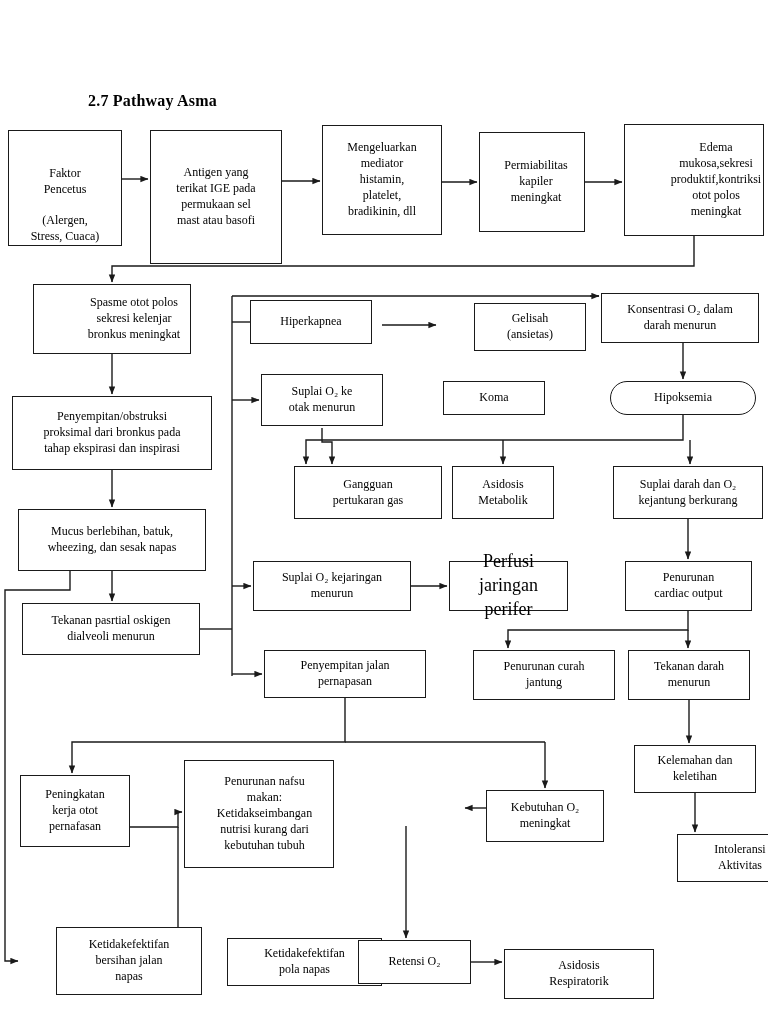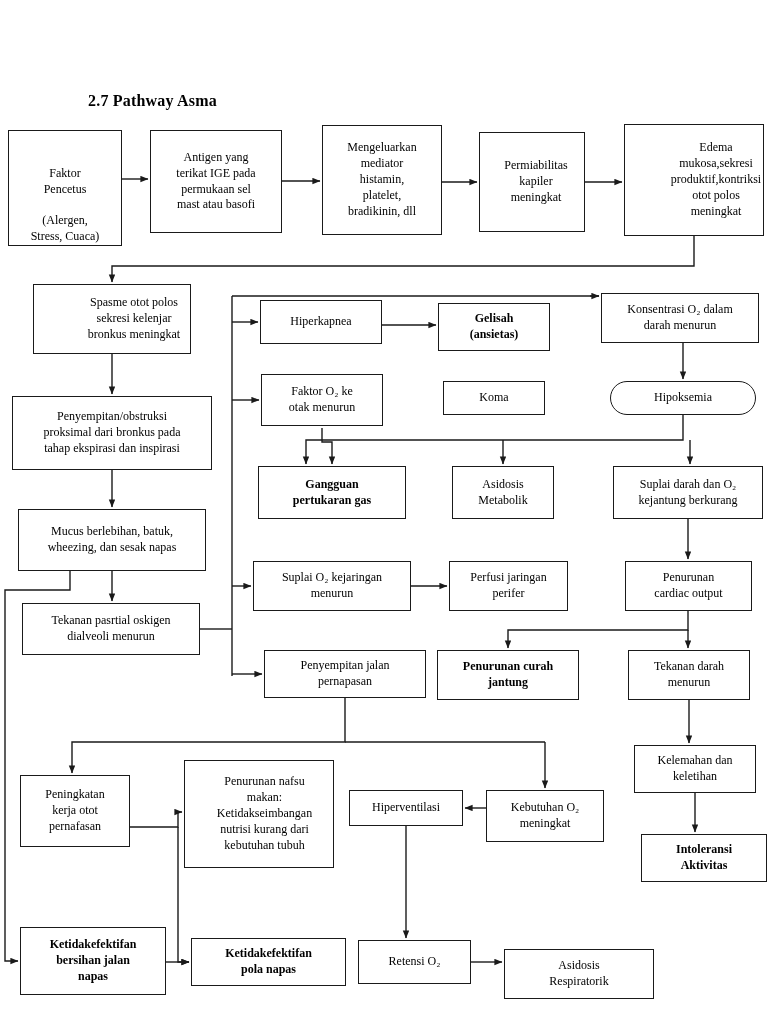--- a/index.html
+++ b/index.html
@@ -4,21 +4,21 @@
 <style>
   html,body{margin:0;padding:0;background:#ffffff;}
   body{width:768px;height:1024px;position:relative;
        font-family:"Liberation Serif","DejaVu Serif",serif;color:#000;}
   #stage{position:relative;width:768px;height:1024px;overflow:hidden;}
   #wires{position:absolute;left:0;top:0;width:768px;height:1024px;}
   .node{position:absolute;border:1.4px solid #1a1a1a;background:#fff;
         box-sizing:border-box;display:flex;align-items:center;justify-content:center;
         text-align:center;line-height:1.32;}
   .node .txt{display:block;padding:0 4px;white-space:pre-line;}
-  .b{font-weight:bold;}
+  .b{font-weight:normal;margin-left:36px;}
   #title{position:absolute;font-weight:bold;font-size:16px;letter-spacing:.2px;}
 </style>
 </head>
 <body>
 
 <div id="stage">
 
   <div id="title" style="left:88px;top:92px;">2.7 Pathway Asma</div>
 
   <svg id="wires" viewBox="0 0 768 1024" xmlns="http://www.w3.org/2000/svg">
@@ -90,21 +90,21 @@
     </g>
   </svg>
 
 <div class="node" style="left: 8px; top: 130px; width: 114px; height: 116px; font-size: 12px; align-items: flex-end;">
       <span class="txt">Faktor
 Pencetus
 
 (Alergen,
 Stress, Cuaca)</span>
     </div>
-    <div class="node" style="left: 150px; top: 130px; width: 132px; height: 103px; font-size: 12px;">
+    <div class="node" style="left: 150px; top: 130px; width: 132px; height: 134px; font-size: 12px;">
       <span class="txt">Antigen yang
 terikat IGE pada
 permukaan sel
 mast atau basofi</span>
     </div>
     <div class="node" style="left: 322px; top: 125px; width: 120px; height: 110px; font-size: 12px;">
       <span class="txt">Mengeluarkan
 mediator
 histamin,
 platelet,
@@ -133,33 +133,33 @@
 tahap ekspirasi dan inspirasi</span>
     </div>
     <div class="node" style="left: 18px; top: 509px; width: 188px; height: 62px; font-size: 12px;">
       <span class="txt">Mucus berlebihan, batuk,
 wheezing, dan sesak napas</span>
     </div>
     <div class="node" style="left: 22px; top: 603px; width: 178px; height: 52px; font-size: 12px;">
       <span class="txt">Tekanan pasrtial oskigen
 dialveoli menurun</span>
     </div>
-    <div class="node" style="left: 260px; top: 300px; width: 122px; height: 44px; font-size: 12px;">
+    <div class="node" style="left: 250px; top: 300px; width: 122px; height: 44px; font-size: 12px;">
       <span class="txt">Hiperkapnea</span>
     </div>
     <div class="node b" style="left: 438px; top: 303px; width: 112px; height: 48px; font-size: 12px;">
       <span class="txt">Gelisah
 (ansietas)</span>
     </div>
     <div class="node" style="left: 601px; top: 293px; width: 158px; height: 50px; font-size: 12px;">
       <span class="txt">Konsentrasi O₂ dalam
 darah menurun</span>
     </div>
     <div class="node" style="left: 261px; top: 374px; width: 122px; height: 52px; font-size: 12px;">
-      <span class="txt">Faktor O₂ ke
+      <span class="txt">Suplai O₂ ke
 otak menurun</span>
     </div>
     <div class="node" style="left: 443px; top: 381px; width: 102px; height: 34px; font-size: 12px;">
       <span class="txt">Koma</span>
     </div>
     <div class="node" style="left: 610px; top: 381px; width: 146px; height: 34px; font-size: 12px; border-radius: 17px;">
       <span class="txt">Hipoksemia</span>
     </div>
     <div class="node b" style="left: 258px; top: 466px; width: 148px; height: 53px; font-size: 12px;">
       <span class="txt">Gangguan
@@ -170,21 +170,21 @@
 Metabolik</span>
     </div>
     <div class="node" style="left: 613px; top: 466px; width: 150px; height: 53px; font-size: 12px;">
       <span class="txt">Suplai  darah dan O₂
 kejantung berkurang</span>
     </div>
     <div class="node" style="left: 253px; top: 561px; width: 158px; height: 50px; font-size: 12px;">
       <span class="txt">Suplai O₂ kejaringan
 menurun</span>
     </div>
-    <div class="node" style="left: 449px; top: 561px; width: 119px; height: 50px; font-size: 12px;">
+    <div class="node" style="left: 449px; top: 561px; width: 119px; height: 50px; font-size: 18px;">
       <span class="txt">Perfusi jaringan
 perifer</span>
     </div>
     <div class="node" style="left: 625px; top: 561px; width: 127px; height: 50px; font-size: 12px;">
       <span class="txt">Penurunan
 cardiac output</span>
     </div>
     <div class="node" style="left: 264px; top: 650px; width: 162px; height: 48px; font-size: 12px;">
       <span class="txt">Penyempitan jalan
 pernapasan</span>
@@ -210,23 +210,20 @@
 kerja otot
 pernafasan</span>
     </div>
     <div class="node" style="left: 184px; top: 760px; width: 150px; height: 108px; font-size: 12px; padding-left: 11px;">
       <span class="txt">Penurunan nafsu
 makan:
 Ketidakseimbangan
 nutrisi kurang dari
 kebutuhan tubuh</span>
     </div>
-    <div class="node" style="left: 349px; top: 790px; width: 114px; height: 36px; font-size: 12px;">
-      <span class="txt">Hiperventilasi</span>
-    </div>
     <div class="node" style="left: 486px; top: 790px; width: 118px; height: 52px; font-size: 12px;">
       <span class="txt">Kebutuhan O₂
 meningkat</span>
     </div>
     <div class="node b" style="left: 20px; top: 927px; width: 146px; height: 68px; font-size: 12px;">
       <span class="txt">Ketidakefektifan
 bersihan jalan
 napas</span>
     </div>
     <div class="node b" style="left: 191px; top: 938px; width: 155px; height: 48px; font-size: 12px;">

